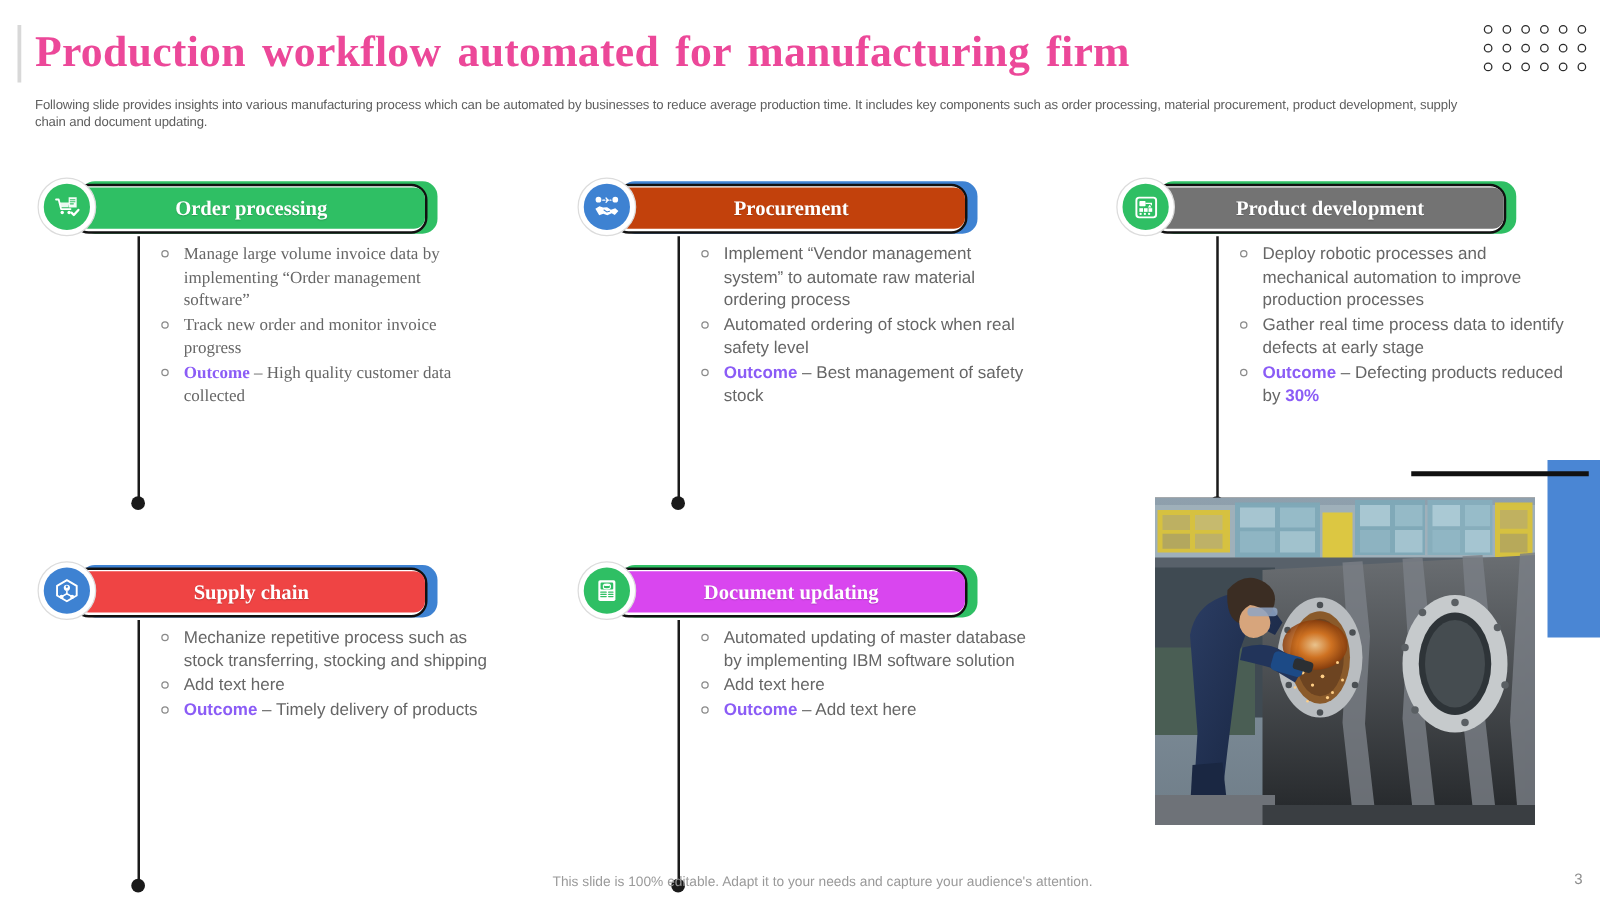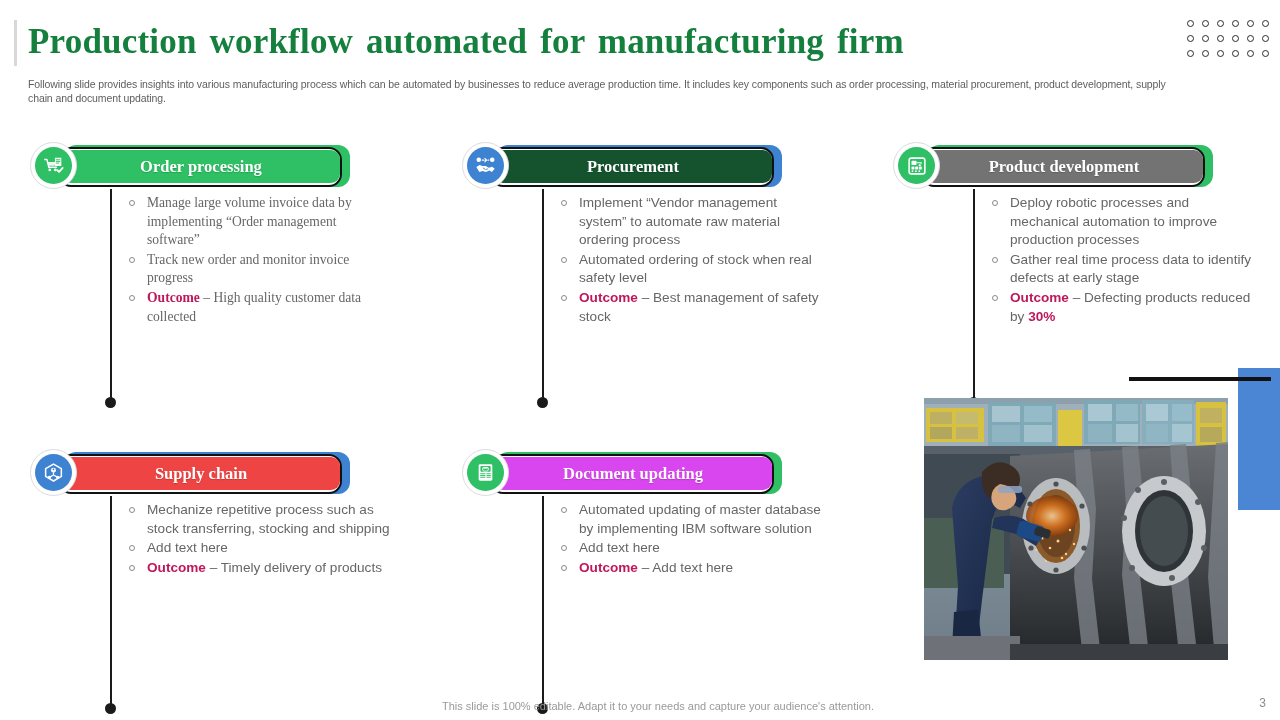--- a/index.html
+++ b/index.html
@@ -8,21 +8,21 @@
     background:#ffffff;
     font-family:"Liberation Sans",sans-serif;
     overflow:hidden;position:relative;
   }
   .slide{position:absolute;inset:0;}
 
   
   .title{
     position:absolute;left:28px;top:22px;
     font-family:"Liberation Serif",serif;
-    font-size:35px;font-weight:bold;color:#15803d;
+    font-size:35px;font-weight:bold;color:#ec4899;
     letter-spacing:.2px;word-spacing:4px;white-space:nowrap;
   }
   .left-rule{
     position:absolute;left:14px;top:20px;width:3px;height:46px;
     background:#d8d8d8;
   }
   .subtitle{
     position:absolute;left:28px;top:78px;width:1150px;
     font-size:10.5px;line-height:13.5px;color:#5e5e5e;
     letter-spacing:-0.1px;
@@ -83,21 +83,21 @@
     position:absolute;left:97px;top:52px;width:265px;
     font-size:13.6px;line-height:18.6px;color:#666666;
   }
   .bullets ul{list-style:none;margin:0;padding:0;}
   .bullets li{position:relative;padding-left:20px;margin:0 0 1px 0;}
   .bullets li::before{
     content:"";position:absolute;left:2px;top:6px;
     width:6px;height:6px;border:1px solid #8a8a8a;border-radius:50%;
     box-sizing:border-box;
   }
-  .bullets b{color:#be185d;font-weight:bold;}
+  .bullets b{color:#8b5cf6;font-weight:bold;}
 
   
   .photo{
     position:absolute;left:924px;top:398px;width:304px;height:262px;
     overflow:hidden;background:#54585c;
   }
   .photo svg{display:block;width:100%;height:100%;}
   .accent-bar{
     position:absolute;left:1238px;top:368px;width:42px;height:142px;
     background:#4a86d4;
@@ -190,21 +190,21 @@
               <path d="M8.6 6.4h6.8" stroke="#ffffff" stroke-width="1.1" stroke-dasharray="1.6 1.4" stroke-linecap="round"></path>
               <path d="M11.3 4.6l1.6 1.8-1.6 1.8" stroke="#ffffff" stroke-width="1.1" fill="none" stroke-linecap="round" stroke-linejoin="round"></path>
               <path d="M2.4 13.6l3.4-2.2 3 1.2 3.4-.2 3.2 1.9 3.6-1.1 2.6 2.2-3 3.3-2.6-1.4-3.6 1.6-3.4-1.1-3.4 1.1z" fill="#ffffff"></path>
               <path d="M9.6 14.6l2.4 1.6 2.2-.6" stroke="#3E82D2" stroke-width=".9" fill="none" stroke-linecap="round"></path>
             </svg>
           </div>
         </div>
         <div class="bar-wrap">
           <div class="bar-shadow" style="background: rgb(62, 130, 210);"></div>
           <div class="bar-outline"></div>
-          <div class="bar-fill" style="background: #14532d;">
+          <div class="bar-fill" style="background: #c2410c;">
             <div class="bar-label">Procurement</div>
           </div>
         </div>
         <div class="stem" style="height: 212px;"></div>
         <div class="stem-dot" style="top: 255px;"></div>
         <div class="bullets" style="top: 52px;">
           <ul>
             <li><span>Implement “Vendor management system” to automate raw material ordering process</span></li>
             <li><span>Automated ordering of stock when real safety level</span></li>
             <li><b>Outcome</b><span> – Best management of safety stock</span></li>

